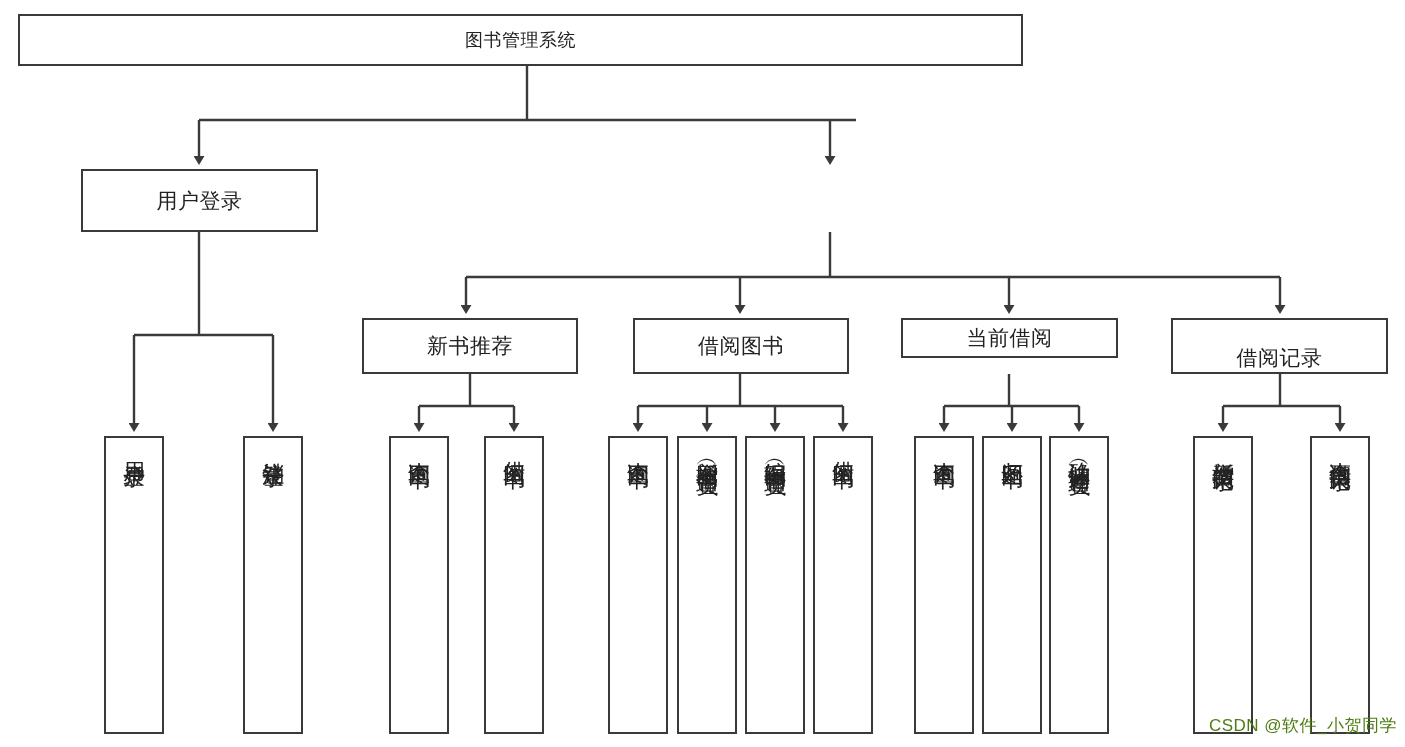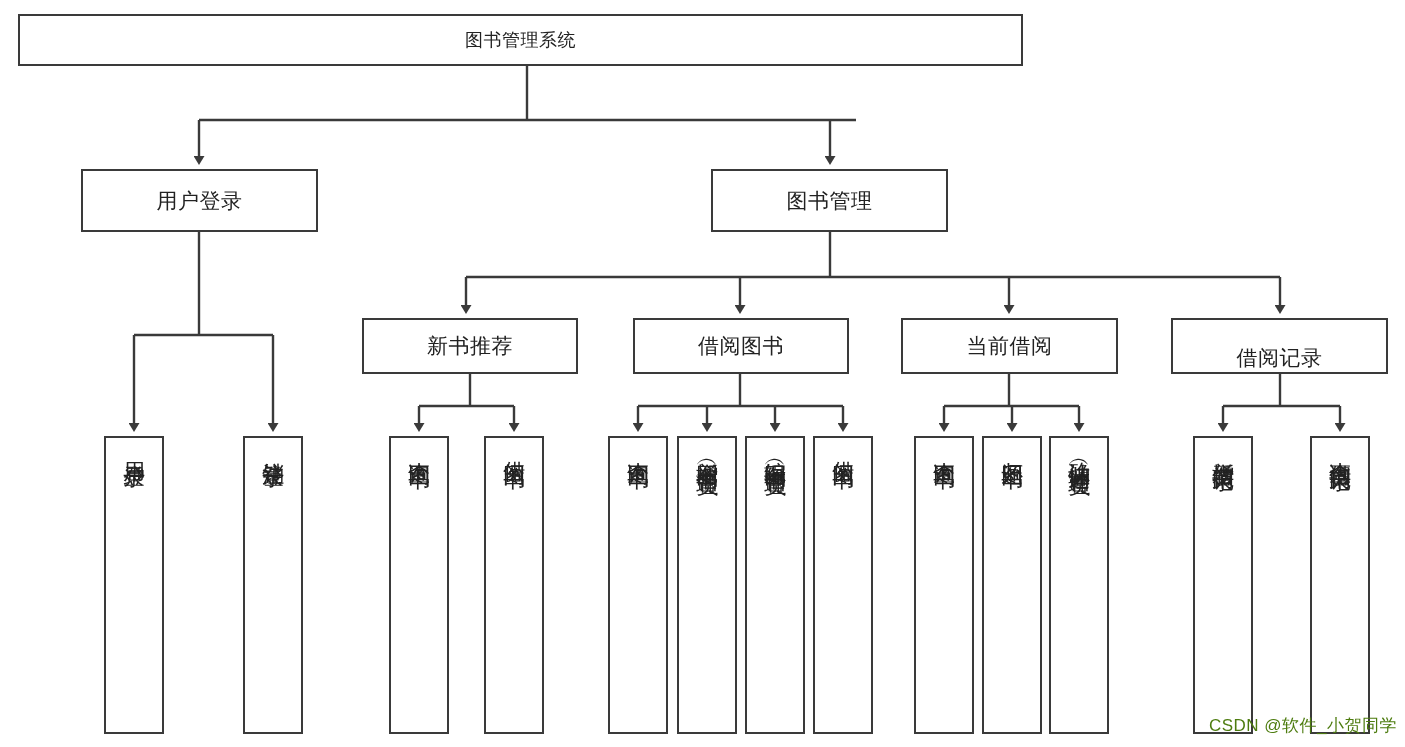--- a/index.html
+++ b/index.html
@@ -122,31 +122,28 @@
     </g>
   </svg>
 
   <div class="node h t-root" id="node-root" style="left: 18px; top: 14px; width: 1005px; height: 52px; border-color: rgb(58, 58, 58); color: rgb(34, 34, 34); background: rgb(255, 255, 255);">
     <span class="lbl">图书管理系统</span>
   </div>
 
   <div class="node h t-l2" id="node-l2-0" style="left: 81px; top: 169px; width: 237px; height: 63px; border-color: rgb(58, 58, 58); color: rgb(34, 34, 34); background: rgb(255, 255, 255);">
     <span class="lbl">用户登录</span>
   </div>
-  <div class="node h t-l2" id="node-l2-1" style="left: 711px; top: 169px; width: 237px; height: 63px; border-color: rgb(58, 58, 58); color: rgb(34, 34, 34); background: rgb(255, 255, 255);">
-    <span class="lbl">图书管理</span>
-  </div>
 
   <div class="node h t-l3" id="node-l3-0" style="left: 362px; top: 318px; width: 216px; height: 56px; border-color: rgb(58, 58, 58); color: rgb(34, 34, 34); background: rgb(255, 255, 255);">
     <span class="lbl">新书推荐</span>
   </div>
   <div class="node h t-l3" id="node-l3-1" style="left: 633px; top: 318px; width: 216px; height: 56px; border-color: rgb(58, 58, 58); color: rgb(34, 34, 34); background: rgb(255, 255, 255);">
     <span class="lbl">借阅图书</span>
   </div>
-  <div class="node h t-l3" id="node-l3-2" style="left: 901px; top: 318px; width: 217px; height: 56px; border-color: rgb(58, 58, 58); color: rgb(34, 34, 34); background: rgb(255, 255, 255);">
+  <div class="node h t-l3" id="node-l3-2" style="left: 901px; top: 318px; width: 217px; height: 40px; border-color: rgb(58, 58, 58); color: rgb(34, 34, 34); background: rgb(255, 255, 255);">
     <span class="lbl">当前借阅</span>
   </div>
   <div class="node h t-l3" id="node-l3-3" style="left: 1171px; top: 318px; width: 217px; height: 56px; border-color: rgb(58, 58, 58); color: rgb(34, 34, 34); background: rgb(255, 255, 255); align-items: flex-end;">
     <span class="lbl">借阅记录</span>
   </div>
 
   <div class="node v t-leaf" id="node-leaf-0" style="left: 104px; top: 436px; width: 60px; height: 298px; border-color: rgb(58, 58, 58); color: rgb(34, 34, 34); background: rgb(255, 255, 255);">
     <span class="lbl">用户登录</span>
   </div>
   <div class="node v t-leaf" id="node-leaf-1" style="left: 243px; top: 436px; width: 60px; height: 298px; border-color: rgb(58, 58, 58); color: rgb(34, 34, 34); background: rgb(255, 255, 255);">

